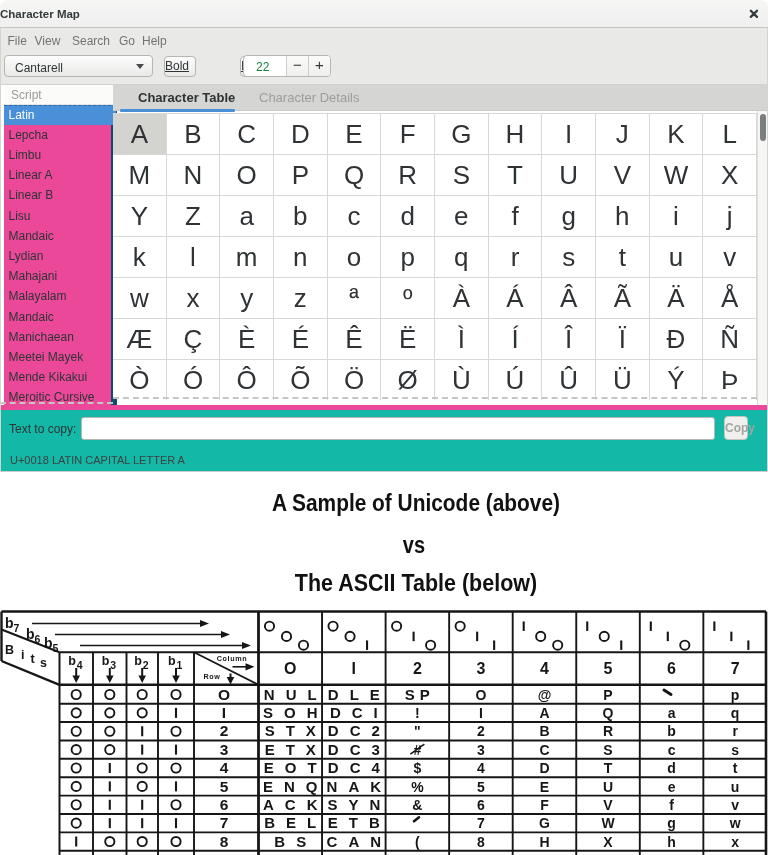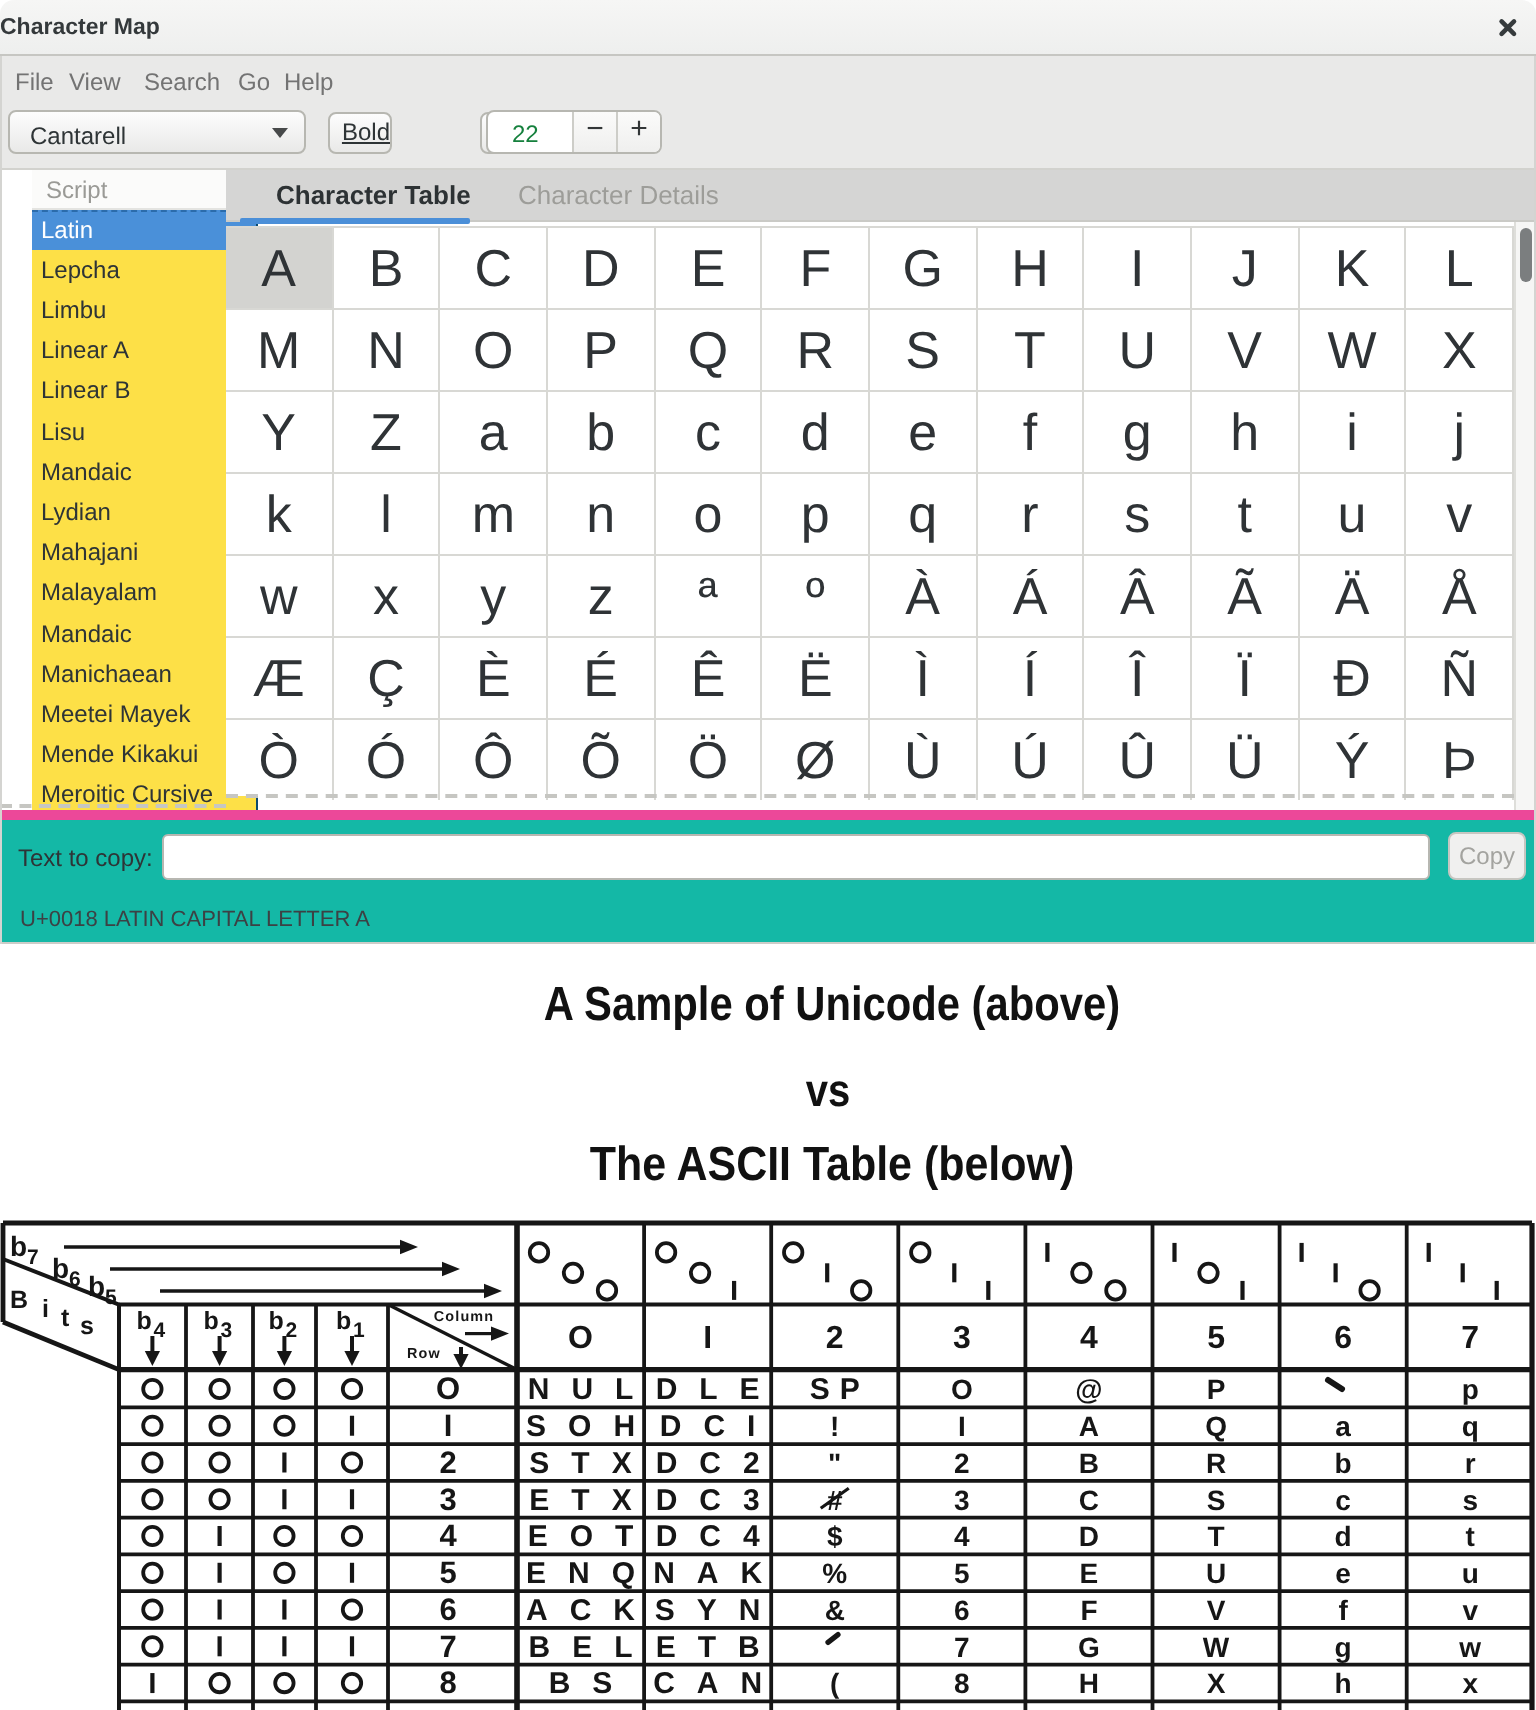--- a/index.html
+++ b/index.html
@@ -14,39 +14,39 @@
   border-bottom:1px solid #c6c6c2; border-radius:7px 7px 0 0;
   }
 #title { width:768px; top:8px; font-size:11.5px; font-weight:bold; color:#34393b; }
 #closex { right:2px; top:0px; width:22px; height:28px; }
 #menubar { left:0; top:28px; width:768px; height:24px; background:#e9e9e8; }
 .mitem { position:absolute; top:6px; font-size:12px; color:#737373; }
 #toolbar { left:0; top:52px; width:768px; height:33px; background:#e9e9e8;
   border-bottom:1px solid #d2d2ce; }
 .btn { position:absolute; top:56px; height:21px;
   background:linear-gradient(#fdfdfd,#e9e9e8); border:1px solid #b7b7b1;
-  border-radius:4px; font-size:12px; color:#2e3436; text-align:right; line-height:19px;text-decoration:underline; }
+  border-radius:4px; font-size:12px; color:#2e3436; text-align:left; line-height:19px;text-decoration:underline; }
 #combo { left:4px; top:55px; width:149px; height:22px; }
 #combotext { left:10px; top:3px; font-size:12px; color:#2e3436; position:absolute;}
 #comboarr { position:absolute; right:8px; top:8px; width:0; height:0;
   border-left:4.5px solid transparent; border-right:4.5px solid transparent; border-top:5px solid #47494a; }
 #bold { left:164px; width:32px; }
 #italic { left:204px; width:32px; font-style:normal;margin-left:36px;}
 #spin { left:243px; top:55px; width:88px; height:22px; background:#fff;
   border:1px solid #b7b7b1; border-radius:4px; }
 #spinval { position:absolute; left:12px; top:4px; font-size:12px; color:#15803d; }
 .spinbtn { position:absolute; top:0; width:22px; height:20px; border-left:1px solid #cdcdc8;
   background:linear-gradient(#fbfbfa,#efefee); text-align:center; color:#323637;
   font-size:15px; line-height:18px;}
 #minus { left:42px; }
 #plus  { left:64px; border-radius:0 3px 3px 0;}
 
 
-#sidebar { left:16px; top:85px; width:113px; height:320px; background:#fde047;
-  border-right:1px solid #0c4a6e; }
+#sidebar { left:4px; top:85px; width:113px; height:320px; background:#ec4899;
+  border-right:6px solid #0c4a6e; }
 #scripthdr { position:absolute; left:0; top:0; width:112px; height:19.5px; background:#fbfbfa;
   border-bottom:1px solid #e4e4e1;}
 #scripthdr span { position:absolute; left:7px; top:3px; font-size:12px; color:#9a9a96; }
 .li { position:absolute; left:0; width:112px; height:20.2px; font-size:12px; color:#2e3436; padding:0 0 0 4.5px; line-height:20.2px; }
 .li.sel { background:#4a90d9; color:#fff; border-top:1px dashed #2b6cac; line-height:19.2px; height:20.7px; }
 
 
 #tabbar { left:113px; top:85px; width:655px; height:26px; background:#d5d5d4;
   border-bottom:1px solid #cacac6;}
 .tab { position:absolute; top:90px; font-size:13px; }
@@ -65,23 +65,23 @@
 #dashgrid { left:113px; top:396.5px; width:644px; height:0px; border-top:2px dashed #c6c6c2; }
 #dashside { left:0px; top:402px; width:113px; height:0px; border-top:2px dashed #c6c6c2; }
 #scrolltrack { left:757px; top:111px; width:11px; height:294px; background:#f6f6f5; border-left:1px solid #dededa;}
 #scrollthumb { left:760px; top:114px; width:6px; height:27px; background:#7b7e7f; border-radius:3px; }
 
 
 #copyrow { left:0; top:405px; width:768px; height:67px; background:#14b8a6; border-top:5px solid #ec4899; }
 #copylabel { position:absolute; left:9px; top:11.5px; font-size:12px; color:#2e3436; }
 #entry { position:absolute; left:81px; top:7px; width:634px; height:23px; background:#fff;
   border:1px solid #b7b7b1; border-radius:3px; }
-#copybtn { position:absolute; left:724px; top:6px; width:39px; height:24px;
+#copybtn { position:absolute; left:724px; top:6px; width:24px; height:24px;
   background:#f0f0ef; border:1px solid #c6c6c1; border-radius:4px;
-  font-size:12px; color:#a3a39f; text-align:center; line-height:22px; }
+  font-size:12px; color:#a3a39f; text-align:center; line-height:22px;font-weight:bold; }
 #status { position:absolute; left:10px; top:44px; font-size:11px; color:#3c4144; }
 #winborder { left:0; top:471px; width:768px; height:1px; background:#ccccc8; }
 #edgeL { left:0; top:28px; width:1px; height:444px; background:#d4d4d1; }
 #edgeR { left:767px; top:28px; width:1px; height:444px; background:#d4d4d1; }
 
 
 .hd { position:absolute; width:768px; text-align:center; font-weight:bold; color:#111; }
 #h1 { top:489px; left:32px; font-size:24px; transform:scaleX(.87); }
 #h2 { top:532px; left:30px; font-size:23px; transform:scaleX(.87); }
 #h3 { top:569px; left:32px; font-size:24px; transform:scaleX(.895); }

